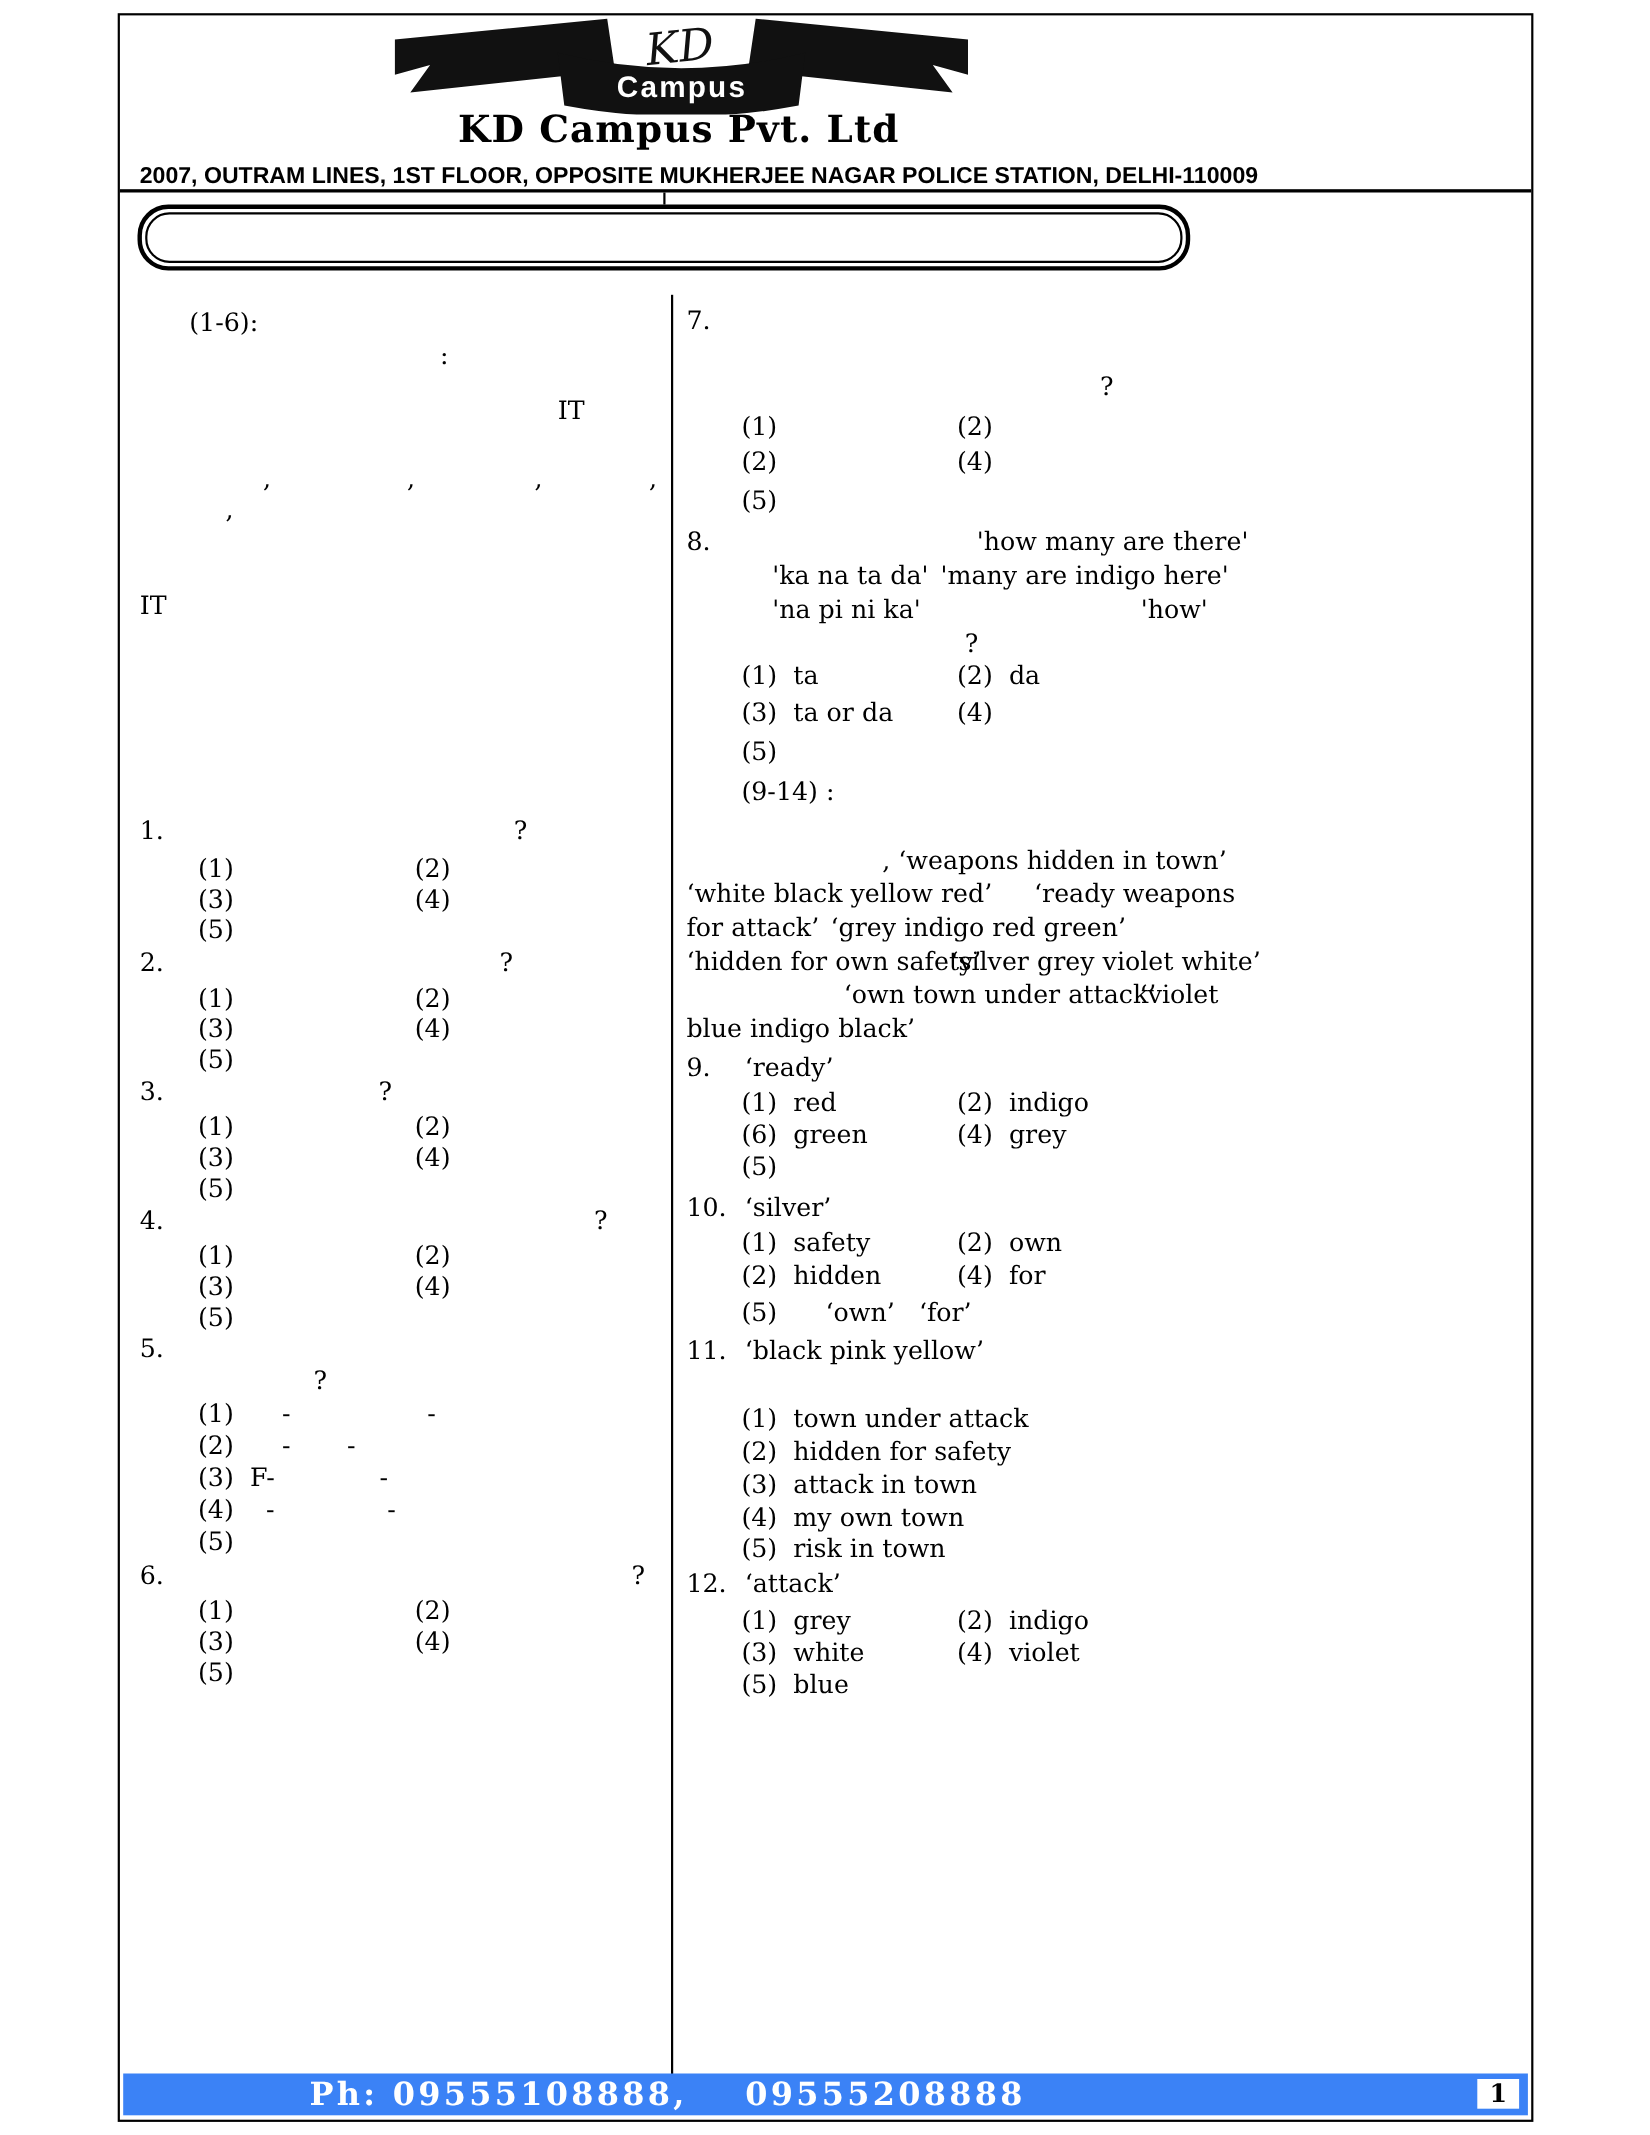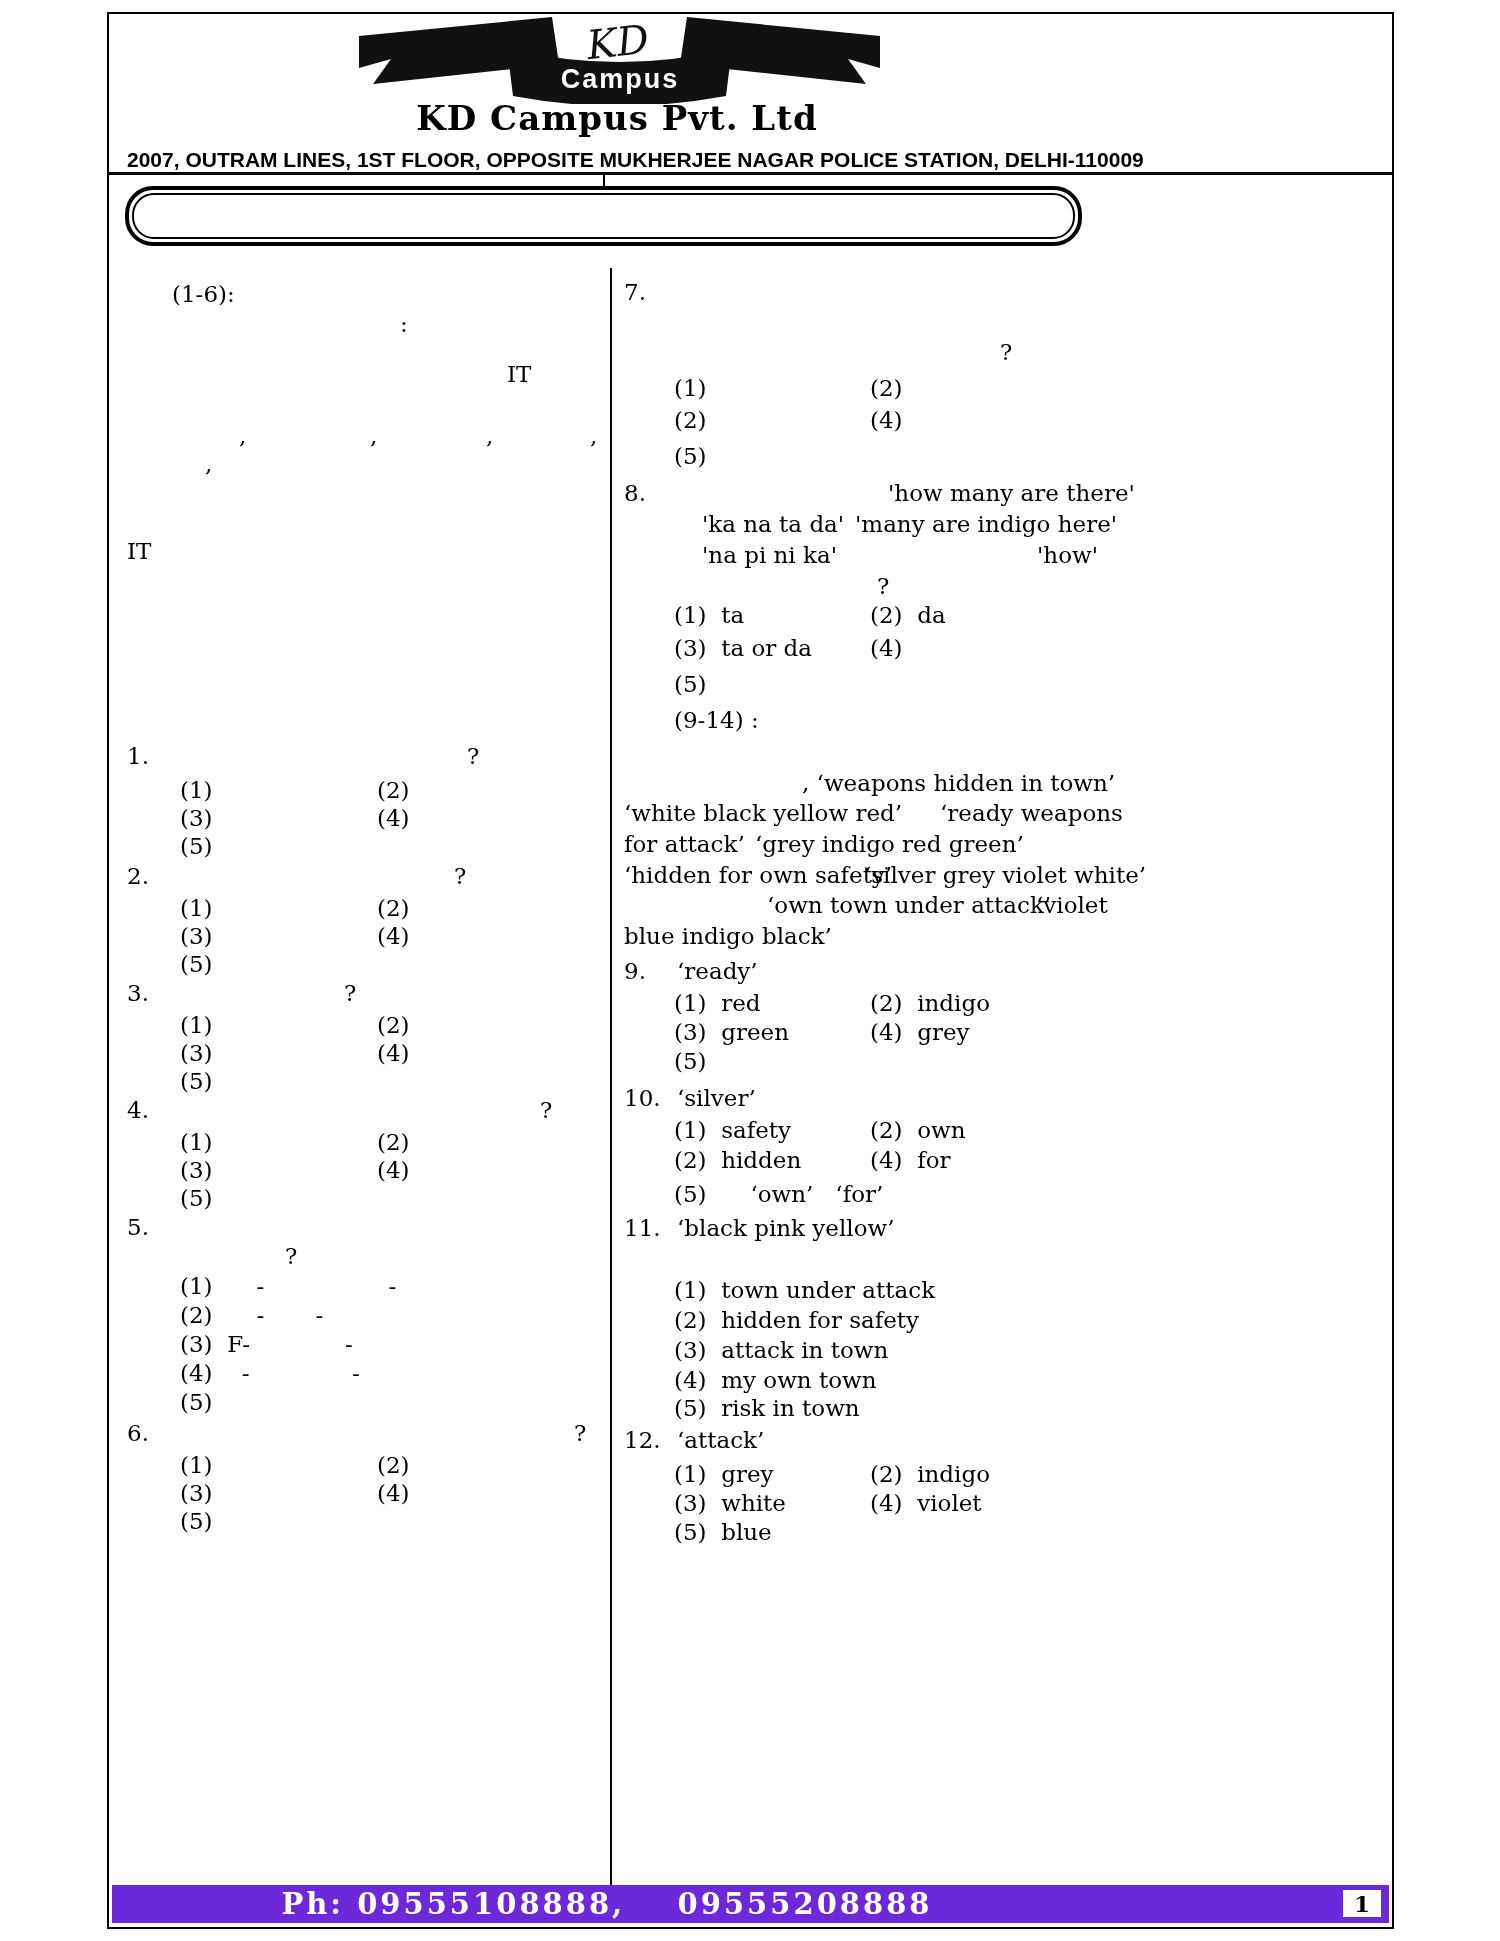--- a/index.html
+++ b/index.html
@@ -9,21 +9,21 @@
   .bold{font-weight:normal;}
   .q{position:absolute;}
   .ribbon{position:absolute;left:248px;top:0;width:525px;height:90px;}
   .company{position:absolute;left:58px;top:84px;width:900px;text-align:center;font-size:34px;font-weight:bold;letter-spacing:1px;font-family:"DejaVu Serif",serif;}
   .address{position:absolute;left:18px;top:134px;width:980px;text-align:center;font-size:21px;font-weight:bold;font-family:"Liberation Sans",sans-serif;white-space:pre;}
   .hrule{position:absolute;left:0;top:158px;width:100%;height:3px;background:#000;}
   .tick{position:absolute;left:494px;top:161px;width:2px;height:11px;background:#000;}
   .titlebox{position:absolute;left:16px;top:172px;width:957px;height:60px;border:4px solid #000;border-radius:28px;box-sizing:border-box;}
   .titlebox-inner{position:absolute;left:3px;top:3px;right:3px;bottom:3px;border:2px solid #000;border-radius:22px;}
   .divider{position:absolute;left:501px;top:254px;width:2px;height:1622px;background:#000;}
-  .footer{position:absolute;left:3px;right:3px;bottom:4px;height:38px;background:#6d28d9;}
+  .footer{position:absolute;left:3px;right:3px;bottom:4px;height:38px;background:#3b82f6;}
   .phone{position:absolute;left:0;top:2px;width:990px;text-align:center;color:#fff;font-weight:bold;font-size:29px;letter-spacing:3px;white-space:pre;font-family:"DejaVu Serif",serif;}
   .pagenum{position:absolute;right:8px;top:5px;width:38px;height:27px;background:#fff;color:#000;text-align:center;font-weight:bold;font-size:23px;line-height:27px;font-family:"DejaVu Serif",serif;}
 </style>
 </head>
 <body>
 
 <div class="frame">
 
   <div class="ribbon">
     <svg viewBox="0 0 525 90" width="525" height="90">
@@ -152,21 +152,21 @@
     <span class="t" style="left:143px;top:122px">‘own town under attack’</span>
     <span class="t" style="left:412px;top:122px">‘violet</span>
     <span class="t" style="left:0;top:153px">blue indigo black’</span>
   </div>
 
   <div class="q" style="left:515px;top:943px;width:772px;height:120px">
     <span class="t" style="left:0;top:0">9.</span>
     <span class="t" style="left:53px;top:0">‘ready’</span>
     <span class="t" style="left:50px;top:32px">(1)  red</span>
     <span class="t" style="left:246px;top:32px">(2)  indigo</span>
-    <span class="t" style="left:50px;top:61px">(3)  green</span>
+    <span class="t" style="left:50px;top:61px">(6)  green</span>
     <span class="t" style="left:246px;top:61px">(4)  grey</span>
     <span class="t" style="left:50px;top:90px">(5)</span>
   </div>
 
   <div class="q" style="left:515px;top:1070px;width:772px;height:130px">
     <span class="t" style="left:0;top:0">10.</span>
     <span class="t" style="left:53px;top:0">‘silver’</span>
     <span class="t" style="left:50px;top:32px">(1)  safety</span>
     <span class="t" style="left:246px;top:32px">(2)  own</span>
     <span class="t" style="left:50px;top:62px">(2)  hidden</span>

